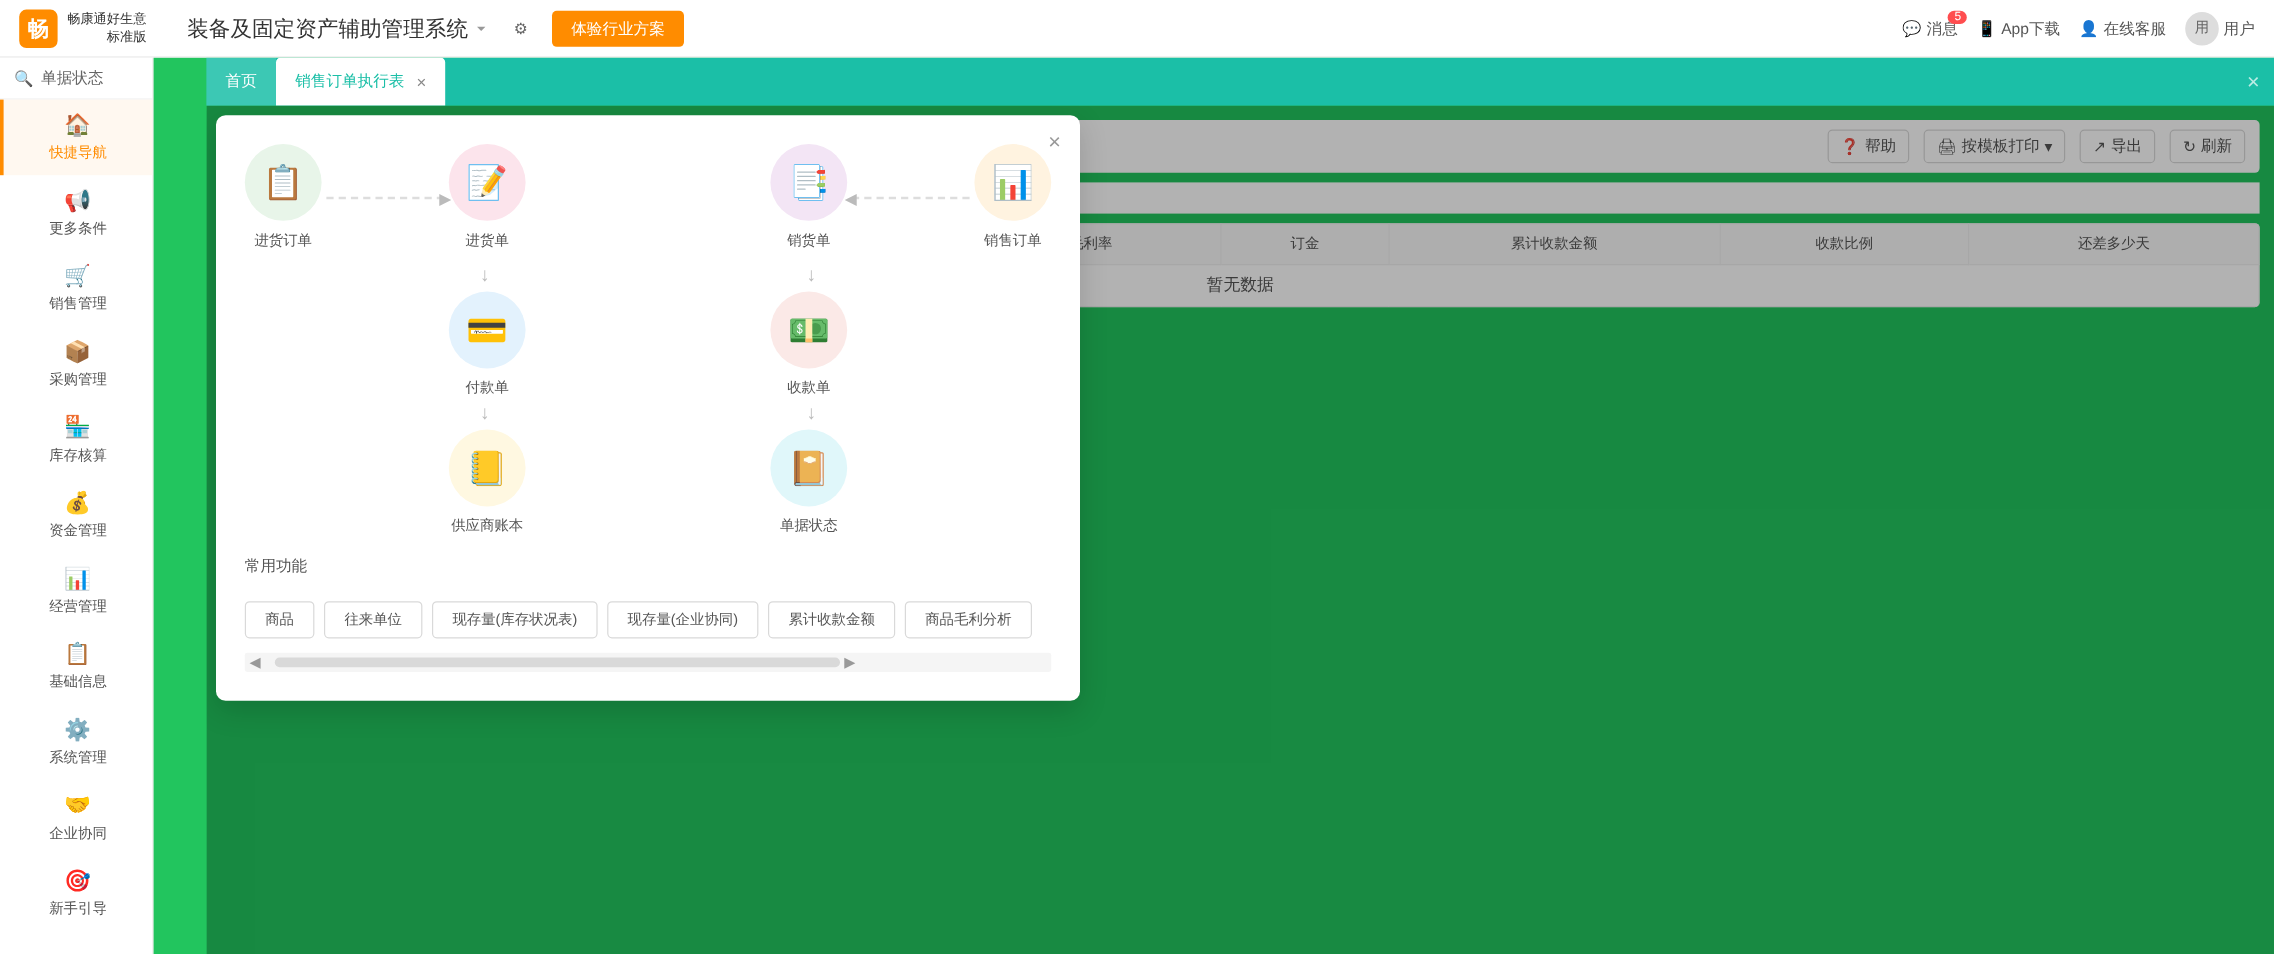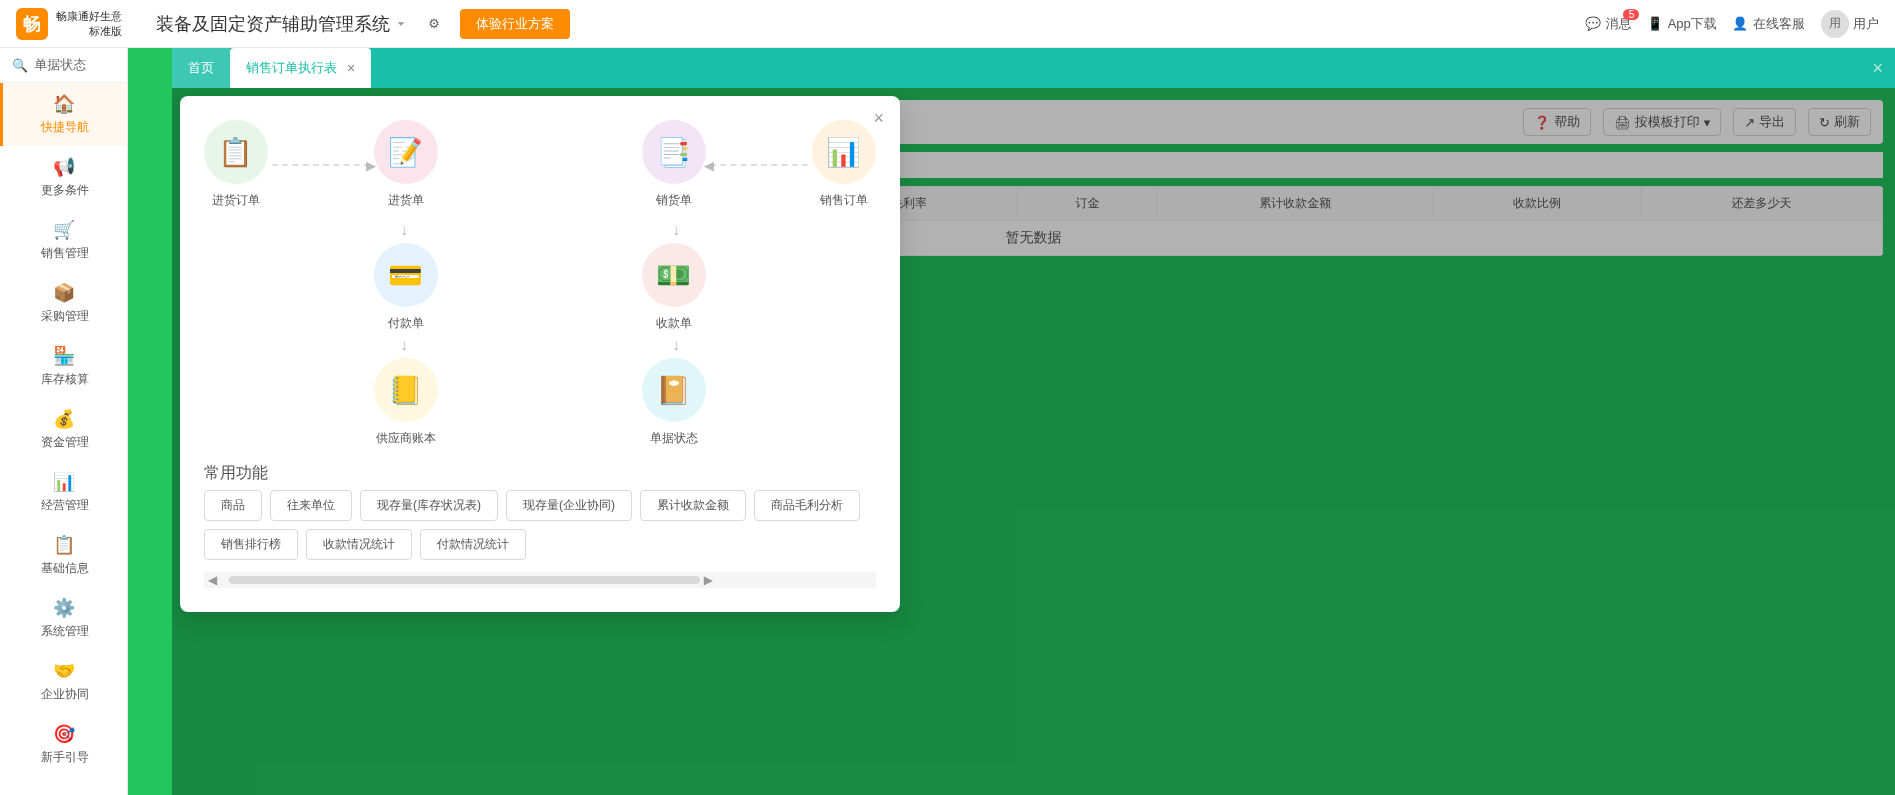--- a/index.html
+++ b/index.html
@@ -61,21 +61,21 @@
     .flow-circle.purple { background: #f3e5f5; color: #9c27b0; }
     .flow-circle.orange { background: #fff3e0; color: #ff9800; }
     .flow-circle.blue { background: #e3f2fd; color: #2196f3; }
     .flow-circle.coral { background: #fbe9e7; color: #ff5722; }
     .flow-circle.amber { background: #fff8e1; color: #ffc107; }
     .flow-circle.cyan { background: #e0f7fa; color: #00bcd4; }
     .flow-label { font-size: 12px; color: #555; }
 
     
     .common-functions { margin-top: 8px; }
-    .common-title { font-size: 16px; color: #555; margin-bottom: 6px; }
+    .common-title { font-size: 13px; color: #555; margin-bottom: 20px; }
     .func-buttons { display: flex; flex-wrap: wrap; gap: 8px; }
     .func-btn { border: 1px solid #d9d9d9; border-radius: 4px; padding: 6px 16px; font-size: 12px; color: #555; background: #fff; cursor: pointer; white-space: nowrap; }
 
     
     .scroll-area { margin-top: 12px; height: 16px; background: #f5f5f5; border-radius: 2px; position: relative; display: flex; align-items: center; }
     .scroll-thumb { background: #d9d9d9; height: 8px; border-radius: 4px; width: 70%; margin-left: 8px; }
     .scroll-arrow { color: #999; padding: 0 4px; cursor: pointer; font-size: 12px; }
   </style>
 </head>
 <body>
@@ -331,25 +331,20 @@
             <div class="common-functions">
               <div class="common-title">常用功能</div>
               <div class="func-buttons">
                 <button class="func-btn">商品</button>
                 <button class="func-btn">往来单位</button>
                 <button class="func-btn">现存量(库存状况表)</button>
                 <button class="func-btn">现存量(企业协同)</button>
                 <button class="func-btn">累计收款金额</button>
                 <button class="func-btn">商品毛利分析</button>
               </div>
-              <div class="func-buttons" style="margin-top:8px;">
-                <button class="func-btn">销售排行榜</button>
-                <button class="func-btn">收款情况统计</button>
-                <button class="func-btn">付款情况统计</button>
-              </div>
             </div>
 
             <div class="scroll-area">
               <span class="scroll-arrow">◀</span>
               <div class="scroll-thumb"></div>
               <span class="scroll-arrow">▶</span>
             </div>
           </div>
         </div>
       </div>

